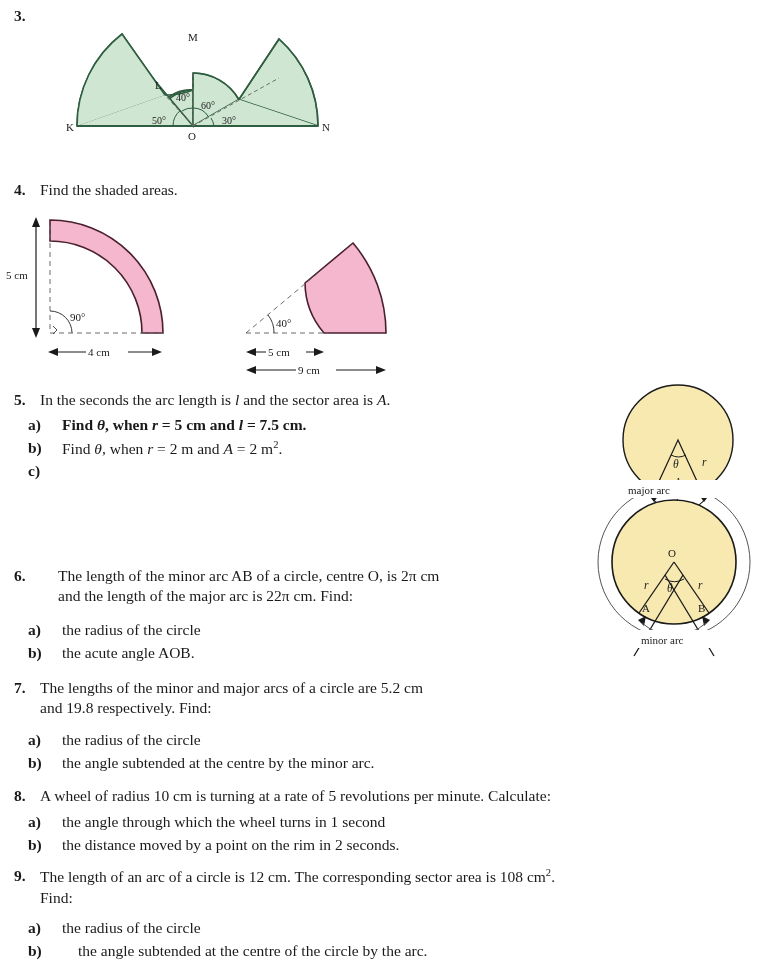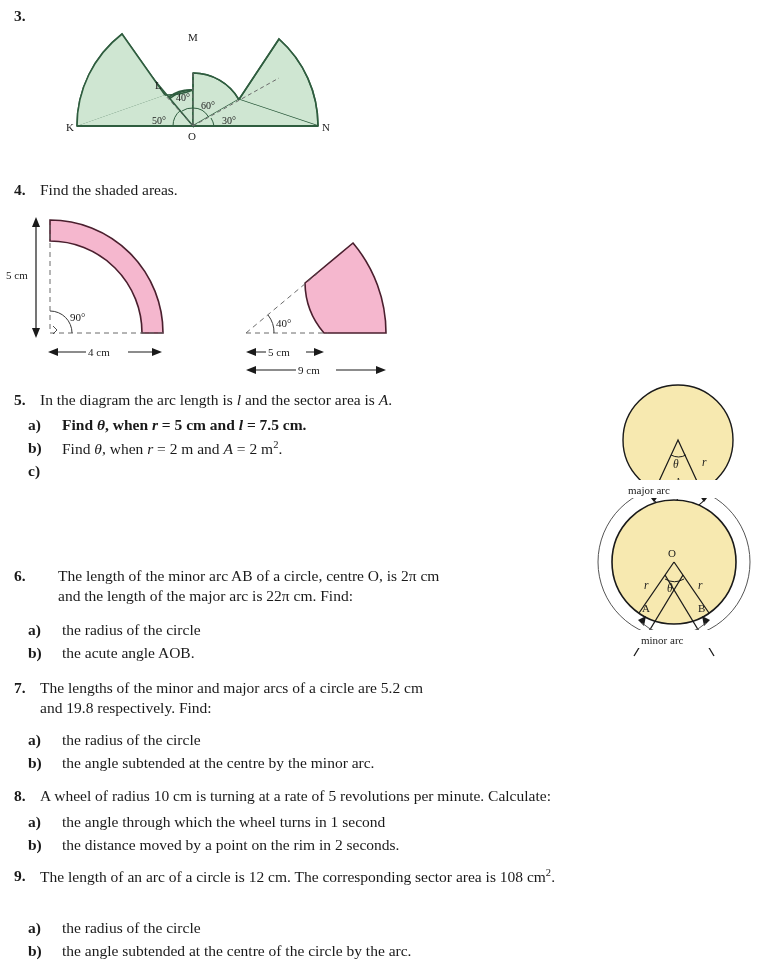--- a/index.html
+++ b/index.html
@@ -147,21 +147,21 @@
       <path d="M 218 165 L 228 161 L 228 169 Z" fill="#1a1a1a"></path>
       <path d="M 358 165 L 348 161 L 348 169 Z" fill="#1a1a1a"></path>
       <rect x="268" y="157" width="40" height="16" fill="#ffffff"></rect>
       <text class="dim" x="270" y="169">9 cm</text>
     </svg>
   </div>
 
   <div class="qrow" style="left:14px;top:390px;">
     <span class="qnum">5.</span>
     <span class="qbody" style="margin-left:6px;">
-      <span>In the diagram the arc length is </span><span class="ital">l</span><span> and the sector area is </span><span class="ital">A</span><span>.</span>
+      <span>In the seconds the arc length is </span><span class="ital">l</span><span> and the sector area is </span><span class="ital">A</span><span>.</span>
     </span>
   </div>
 
   <div class="sub" style="left:28px;top:415px;">
     <span class="slabel">a)</span>
     <span style="margin-left:8px;font-weight:bold;">
       <span>Find </span><span class="ital">θ</span><span>, when </span><span class="ital">r</span><span> = 5 cm and </span><span class="ital">l</span><span> = 7.5 cm.</span>
     </span>
   </div>
 
@@ -270,24 +270,25 @@
     <span class="slabel">b)</span>
     <span style="margin-left:8px;">the distance moved by a point on the rim in 2 seconds.</span>
   </div>
 
   <div class="qrow" style="left:14px;top:866px;width:730px;">
     <span class="qnum">9.</span>
     <span class="qbody" style="margin-left:6px;">
       <span style="display:block;">
         <span>The length of an arc of a circle is 12 cm. The corresponding sector area is 108 cm</span><span class="sup">2</span><span>.</span>
       </span>
+      <span style="display:block;">Find:</span>
     </span>
   </div>
   <div class="sub" style="left:28px;top:918px;">
     <span class="slabel">a)</span>
     <span style="margin-left:8px;">the radius of the circle</span>
   </div>
   <div class="sub" style="left:28px;top:941px;">
     <span class="slabel">b)</span>
-    <span style="margin-left:8px;">the angle subtended at the centre of the circle by the arc.</span>
+    <span style="margin-left:24px;">the angle subtended at the centre of the circle by the arc.</span>
   </div>
 
 </div>
 
 </body></html>

